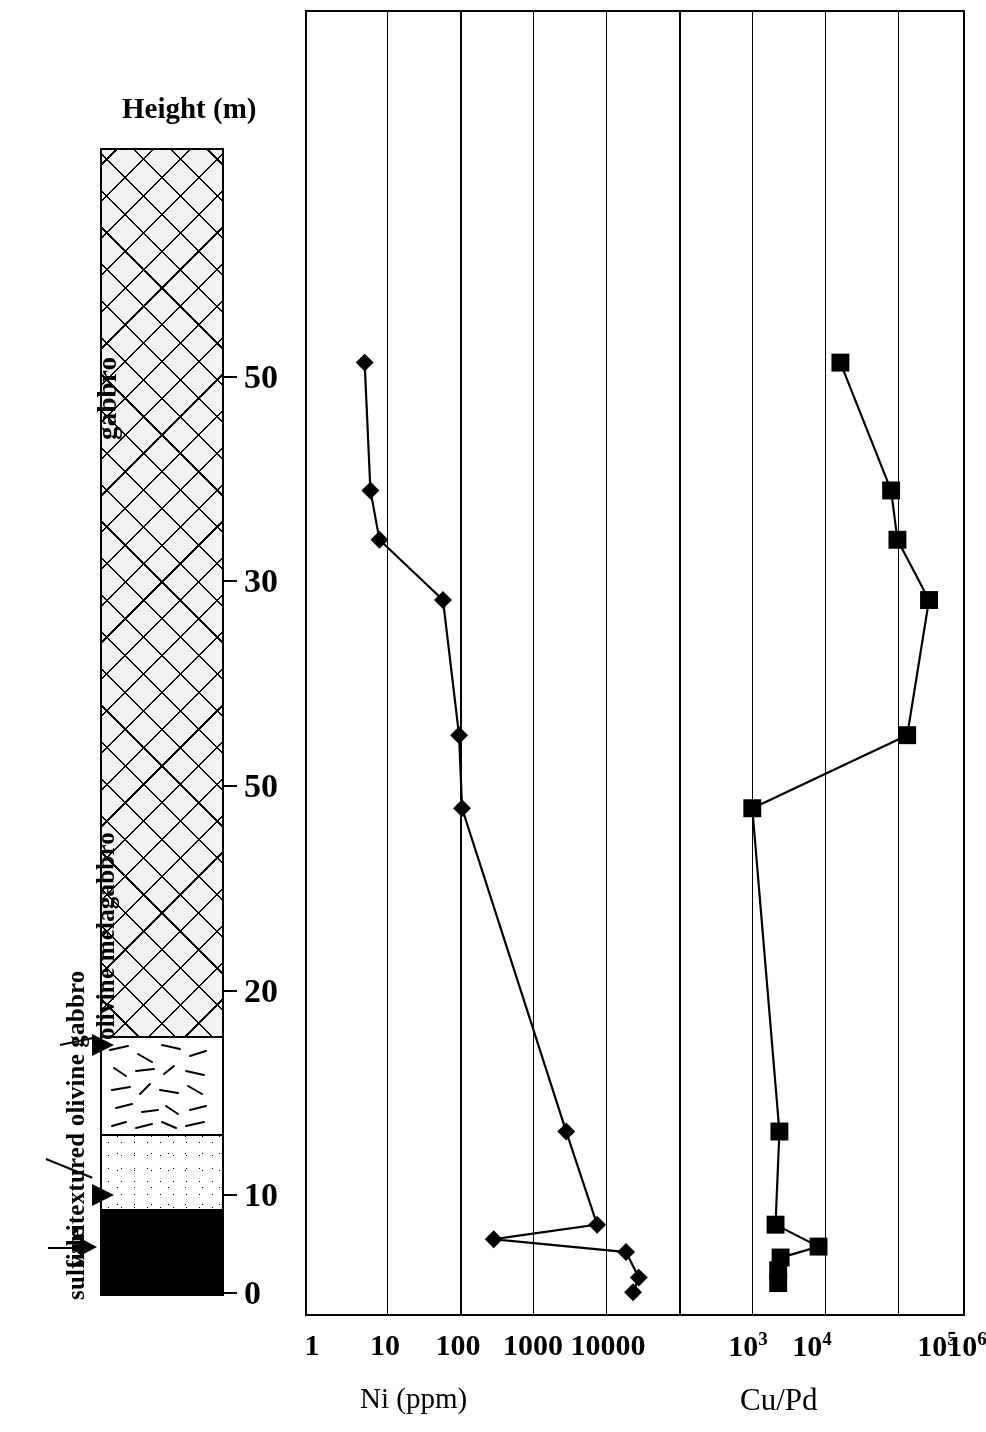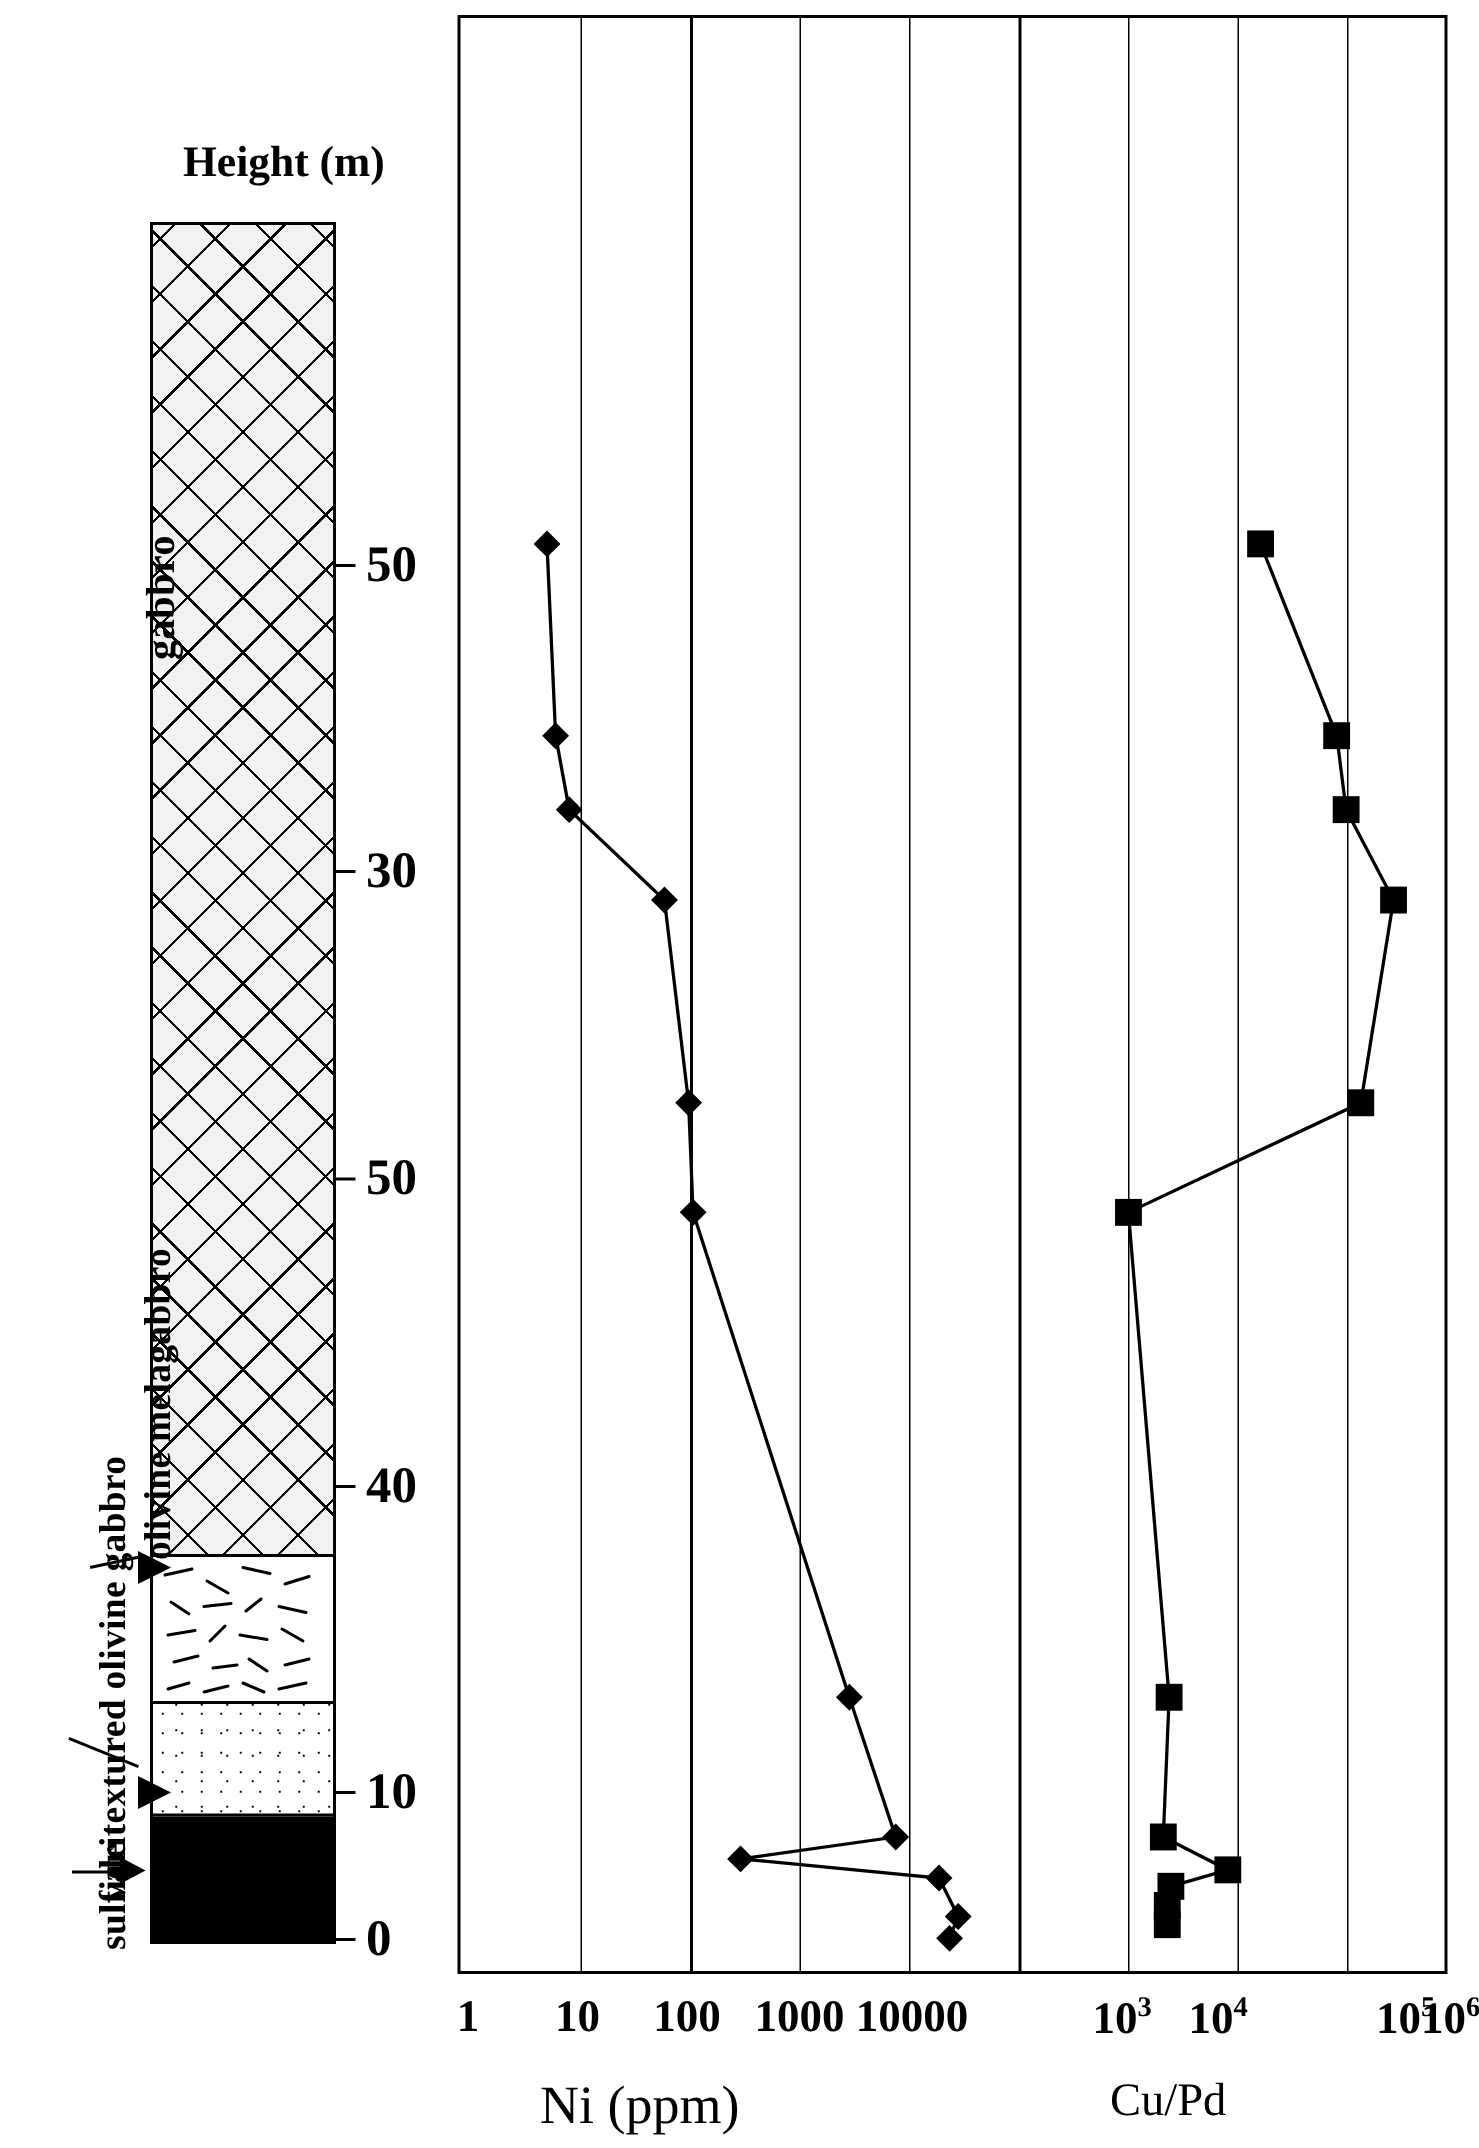--- a/index.html
+++ b/index.html
@@ -178,21 +178,21 @@
     font-size: 30px;
     font-weight: bold;
     white-space: nowrap;
   }
   .xlab sup { font-size: 19px; font-weight: bold; }
   #x-axis-labels { position: absolute; left: 305px; top: 1328px; width: 660px; height: 44px;}
   #axis-title-ni {
     position: absolute;
     left: 360px;
     top: 1382px;
-    font-size: 36px;
+    font-size: 29px;
   }
   #axis-title-cupd {
     position: absolute;
     left: 740px;
     top: 1382px;
     font-size: 31px;
   }
 </style>
 </head>
 <body>
@@ -254,21 +254,21 @@
     <div class="h-tick" style="top:228px"></div>
     <div class="h-tick-label" style="top:229px">50</div>
 
     <div class="h-tick" style="top:432px"></div>
     <div class="h-tick-label" style="top:433px">30</div>
 
     <div class="h-tick" style="top:637px"></div>
     <div class="h-tick-label" style="top:638px">50</div>
 
     <div class="h-tick" style="top:842px"></div>
-    <div class="h-tick-label" style="top:843px">40</div>
+    <div class="h-tick-label" style="top:843px">20</div>
 
     <div class="h-tick" style="top:1046px"></div>
     <div class="h-tick-label" style="top:1047px">10</div>
 
     <div class="h-tick" style="top:1144px"></div>
     <div class="h-tick-label" style="top:1145px">0</div>
   </div>
 
   <div id="plot-area">
 

